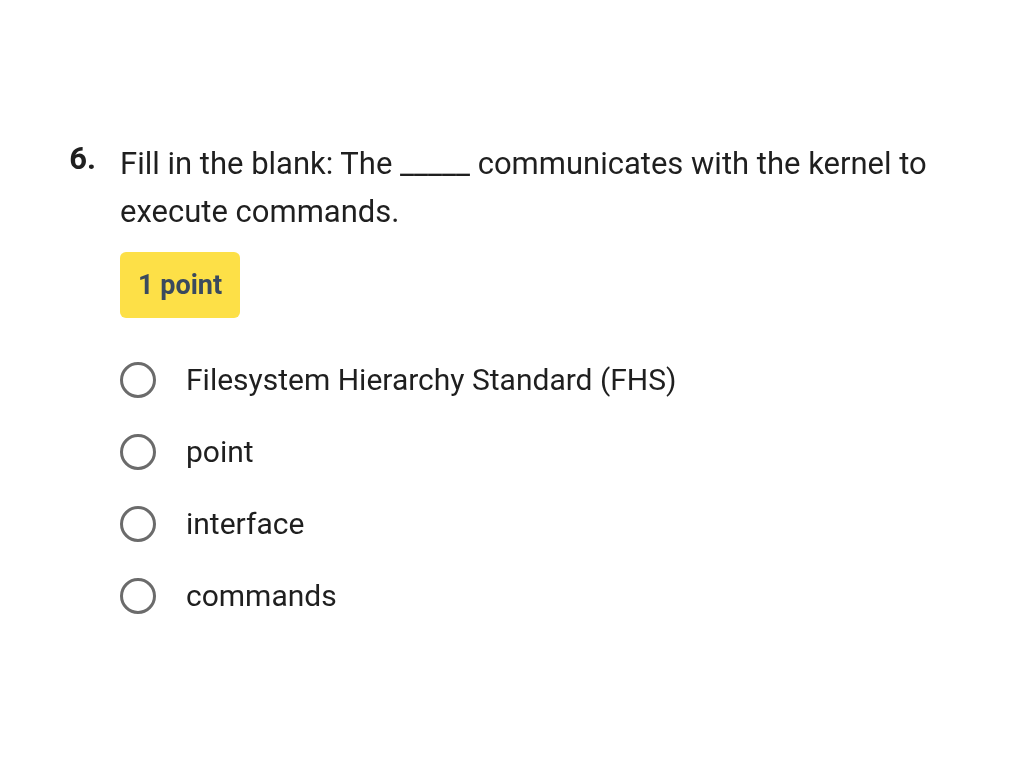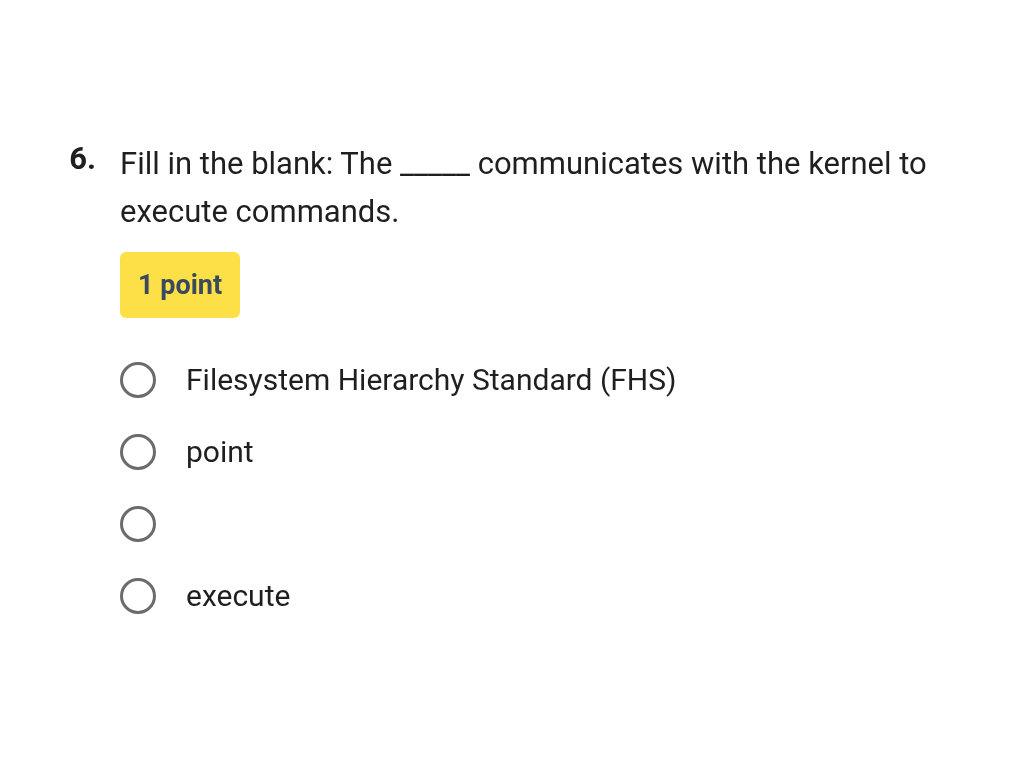--- a/index.html
+++ b/index.html
@@ -83,20 +83,21 @@
       <label class="option-row">
         <span class="radio-circle"></span>
         <span class="option-label">Filesystem Hierarchy Standard (FHS)</span>
       </label>
       <label class="option-row">
         <span class="radio-circle"></span>
         <span class="option-label">point</span>
       </label>
       <label class="option-row">
         <span class="radio-circle"></span>
+        <span class="option-label">interface</span>
       </label>
       <label class="option-row">
         <span class="radio-circle"></span>
-        <span class="option-label">execute</span>
+        <span class="option-label">commands</span>
       </label>
     </div>
   </div>
 </div>
 
 </body></html>

